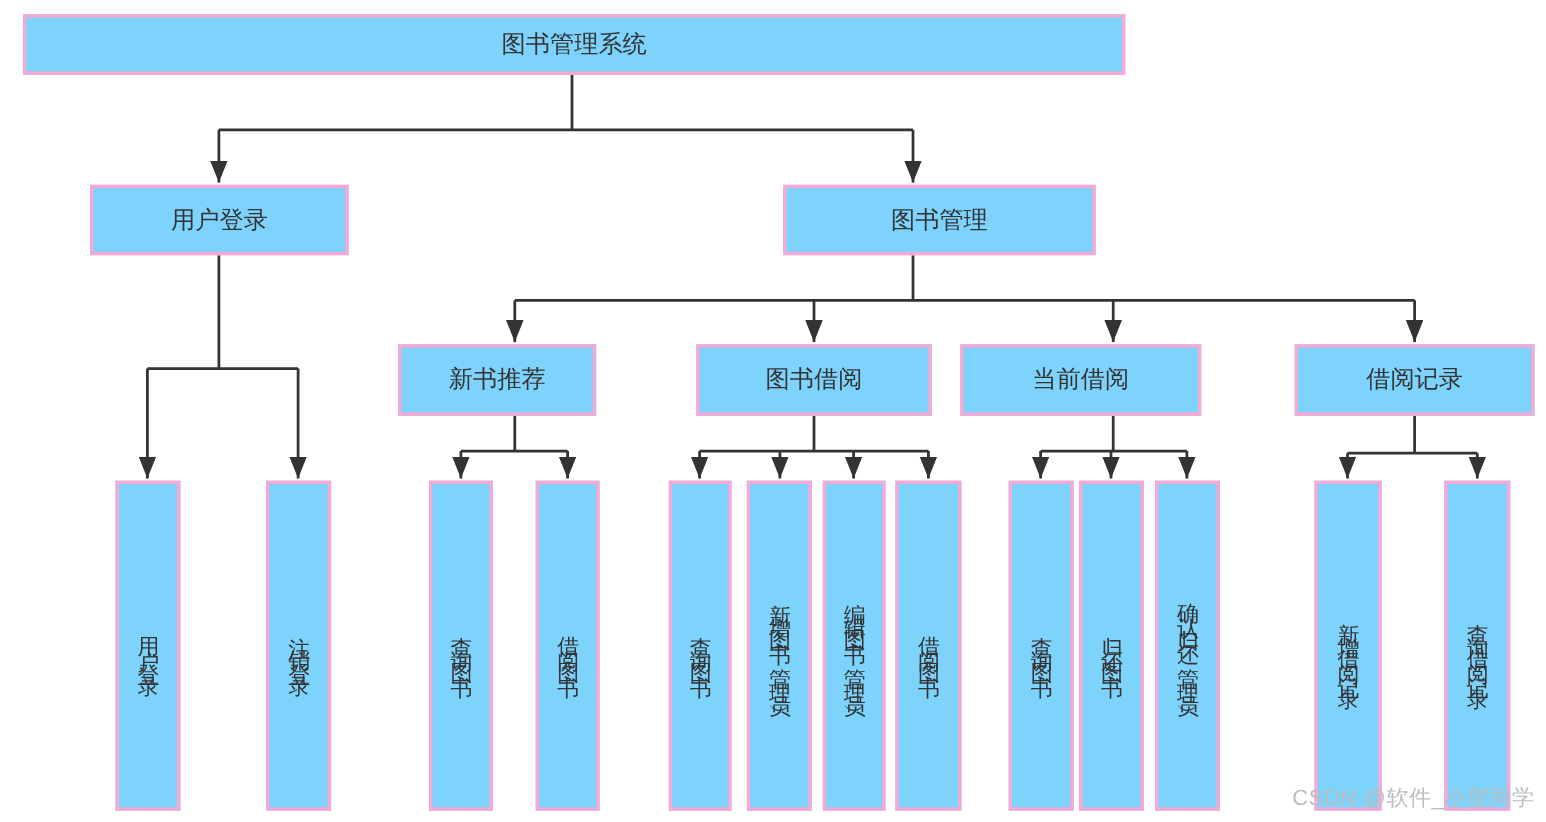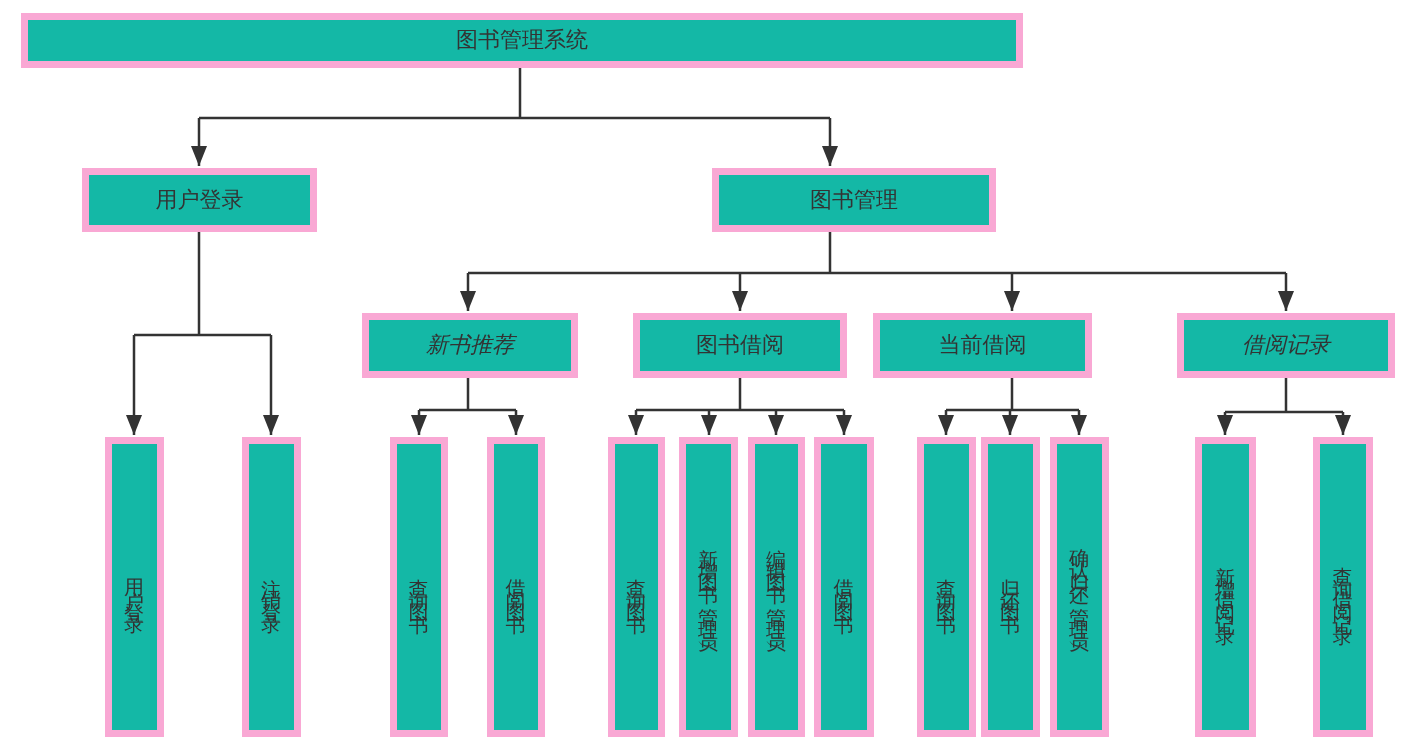--- a/index.html
+++ b/index.html
@@ -13,22 +13,22 @@
   }
   .connectors {
     position: absolute;
     left: 0; top: 0;
     z-index: 1;
     pointer-events: none;
   }
   .node {
     position: absolute;
     box-sizing: border-box;
-    border: 7px solid #f9a8d4;
-    background: #14b8a6;
+    border: 3px solid #f9a8d4;
+    background: #7dd3fc;
     color: #333333;
     display: flex;
     align-items: center;
     justify-content: center;
     font-size: 22px;
     z-index: 2;
     text-align: center;
     line-height: 1.2;
   }
   .vnode {
@@ -91,37 +91,38 @@
       <path d="M1225 412 V435" marker-end="url(#arrow)"></path>
       <path d="M1343 412 V435" marker-end="url(#arrow)"></path>
     </g>
   </svg>
 
   <div class="node" style="left:21px; top:13px; width:1002px; height:55px;">图书管理系统</div>
 
   <div class="node" style="left:82px; top:168px; width:235px; height:64px;">用户登录</div>
   <div class="node" style="left:712px; top:168px; width:284px; height:64px;">图书管理</div>
 
-  <div class="node" style="left:362px; top:313px; width:216px; height:65px;font-style:italic;">新书推荐</div>
+  <div class="node" style="left:362px; top:313px; width:180px; height:65px;">新书推荐</div>
   <div class="node" style="left:633px; top:313px; width:214px; height:65px;">图书借阅</div>
   <div class="node" style="left:873px; top:313px; width:219px; height:65px;">当前借阅</div>
-  <div class="node" style="left:1177px; top:313px; width:218px; height:65px;font-style:italic;">借阅记录</div>
+  <div class="node" style="left:1177px; top:313px; width:218px; height:65px;">借阅记录</div>
 
   <div class="node vnode" style="left:105px; top:437px; width:59px; height:300px;">用户登录</div>
   <div class="node vnode" style="left:242px; top:437px; width:59px; height:300px;">注销登录</div>
 
   <div class="node vnode" style="left:390px; top:437px; width:58px; height:300px;">查询图书</div>
   <div class="node vnode" style="left:487px; top:437px; width:58px; height:300px;">借阅图书</div>
 
   <div class="node vnode" style="left:608px; top:437px; width:57px; height:300px;">查询图书</div>
   <div class="node vnode" style="left:679px; top:437px; width:59px; height:300px;">新增图书（管理员）</div>
   <div class="node vnode" style="left:748px; top:437px; width:57px; height:300px;">编辑图书（管理员）</div>
   <div class="node vnode" style="left:814px; top:437px; width:60px; height:300px;">借阅图书</div>
 
   <div class="node vnode" style="left:917px; top:437px; width:59px; height:300px;">查询图书</div>
   <div class="node vnode" style="left:981px; top:437px; width:59px; height:300px;">归还图书</div>
   <div class="node vnode" style="left:1050px; top:437px; width:59px; height:300px;">确认归还（管理员）</div>
 
   <div class="node vnode" style="left:1195px; top:437px; width:61px; height:300px;">新增借阅记录</div>
   <div class="node vnode" style="left:1313px; top:437px; width:60px; height:300px;">查询借阅记录</div>
 
+  <div class="watermark">CSDN @软件_小贺同学</div>
 
 </div>
 
 </body></html>

